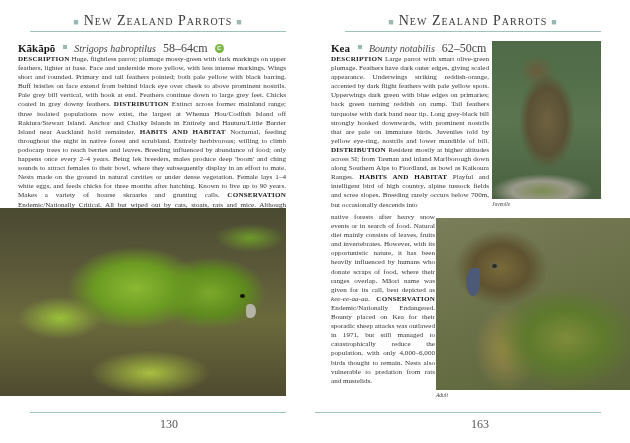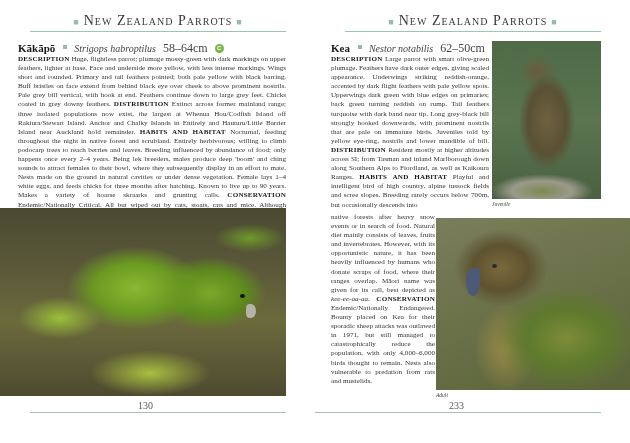--- a/index.html
+++ b/index.html
@@ -71,21 +71,21 @@
         radial-gradient(ellipse 85px 60px at 130px 120px, #7e8c3a 0%, #5e7a2c 45%, transparent 85%),
         radial-gradient(ellipse 40px 55px at 70px 130px, #9a8a48 0%, transparent 80%),
         linear-gradient(160deg, #7a7e5a 0%, #6a7048 50%, #5a6438 100%);
     }
     .kea-beak { position: absolute; left: 30px; top: 50px; width: 14px; height: 28px; border-radius: 60% 20% 60% 60%; background: #4c5a78; }
     .kea-eye { position: absolute; left: 55px; top: 45px; width: 7px; height: 6px; border-radius: 50%; background: #2a2a20; border: 1px solid #6a6a58; }
     .caption-adult { top: 392px; left: 121px; }
 
     .foot-rule { position: absolute; top: 412px; left: 30px; width: 256px; height: 1px; background: #9ec3bc; }
     .page-right .foot-rule { left: 0; width: 286px; }
-    .folio { position: absolute; top: 400px; font-size: 10px; color: #555; text-align: left; width: 40px; }
+    .folio { position: absolute; top: 417px; font-size: 12px; color: #555; text-align: right; width: 40px; }
     .page-left .folio { left: 138px; }
     .page-right .folio { left: 134px; }
   </style>
 </head>
 <body>
 
 <div class="page page-left">
   <div class="running-head">
     <span class="bullet">■</span><span>New Zealand Parrots</span><span class="bullet">■</span>
   </div>
@@ -117,40 +117,40 @@
 
 <div class="page page-right">
   <div class="running-head">
     <span class="bullet">■</span><span>New Zealand Parrots</span><span class="bullet">■</span>
   </div>
   <div class="head-rule"></div>
 
   <div class="species-title">
     <span class="common-name">Kea</span>
     <span class="sep-dot"></span>
-    <span class="sci-name">Nestor notabilis</span>
+    <span class="sci-name">Bounty notabilis</span>
     <span class="size">62–50cm</span>
     <span class="badge">C</span>
   </div>
 
   <div class="body-text right-text-top">
     <b>DESCRIPTION</b> <span>Large parrot with smart olive-green plumage. Feathers have dark outer edges, giving scaled appearance. Underwings striking reddish-orange, accented by dark flight feathers with pale yellow spots. Upperwings dark green with blue edges on primaries; back green turning reddish on rump. Tail feathers turquoise with dark band near tip. Long grey-black bill strongly hooked downwards, with prominent nostrils that are pale on immature birds. Juveniles told by yellow eye-ring, nostrils and lower mandible of bill.</span>
-    <b>DISTRIBUTION</b> <span>Resident mostly at higher altitudes across SI; from Tasman and inland Marlborough down along Southern Alps to Fiordland, as well as Kaikoura Ranges.</span>
+    <b>DISTRIBUTION</b> <span>Resident mostly at higher altitudes across SI; from Tasman and inland Marlborough down along Southern Alps to Fiordland, as bowl as Kaikoura Ranges.</span>
     <b>HABITS AND HABITAT</b> <span>Playful and intelligent bird of high country, alpine tussock fields and scree slopes. Breeding rarely occurs below 700m, but occasionally descends into</span>
   </div>
 
   <div class="body-text right-text-bottom">
     <span>native forests after heavy snow events or in search of food. Natural diet mainly consists of leaves, fruits and invertebrates. However, with its opportunistic nature, it has been heavily influenced by humans who donate scraps of food, where their ranges overlap. Māori name was given for its call, best depicted as </span><i>kee-ee-aa-aa</i>.
     <b>CONSERVATION</b> <span>Endemic/Nationally Endangered. Bounty placed on Kea for their sporadic sheep attacks was outlawed in 1971, but still managed to catastrophically reduce the population, with only 4,000–6,000 birds thought to remain. Nests also vulnerable to predation from rats and mustelids.</span>
   </div>
 
   <div class="photo kea-juvenile"></div>
   <div class="caption caption-juvenile">Juvenile</div>
 
   <div class="photo kea-adult">
     <div class="kea-beak"></div>
     <div class="kea-eye"></div>
   </div>
   <div class="caption caption-adult">Adult</div>
 
   <div class="foot-rule"></div>
-  <div class="folio">233</div>
+  <div class="folio">163</div>
 </div>
 
 </body></html>

